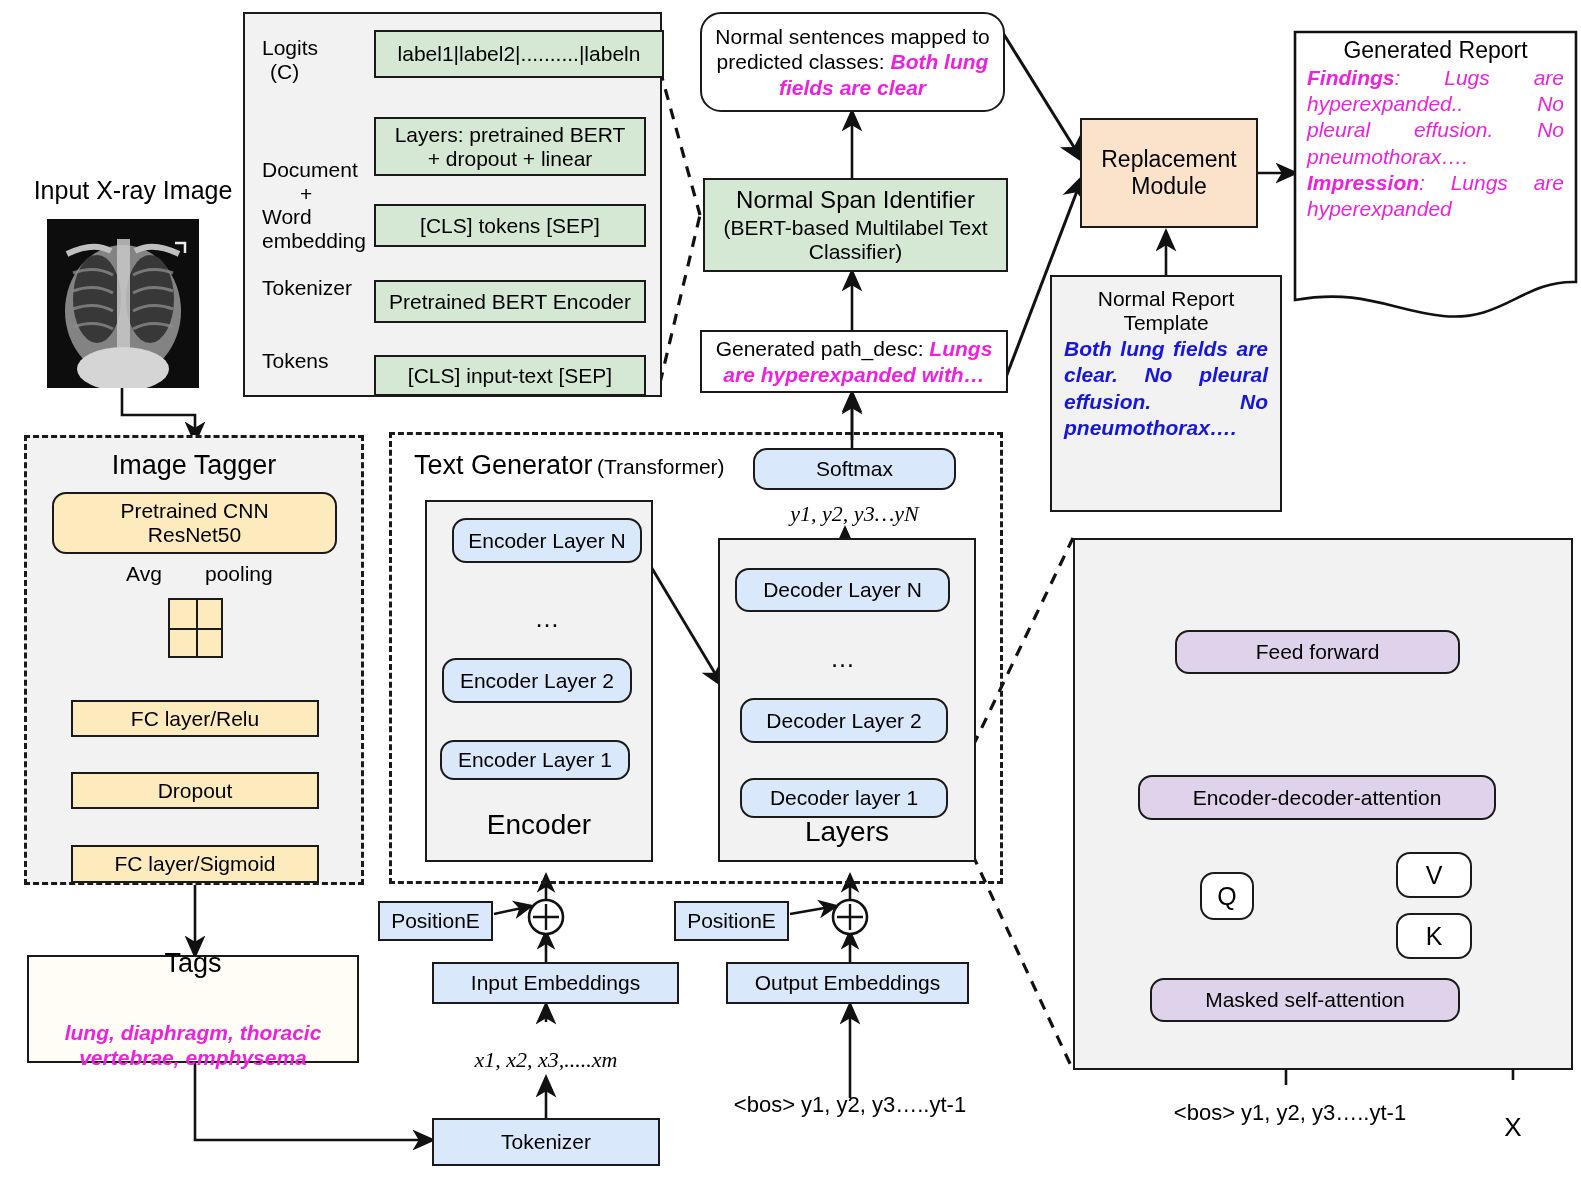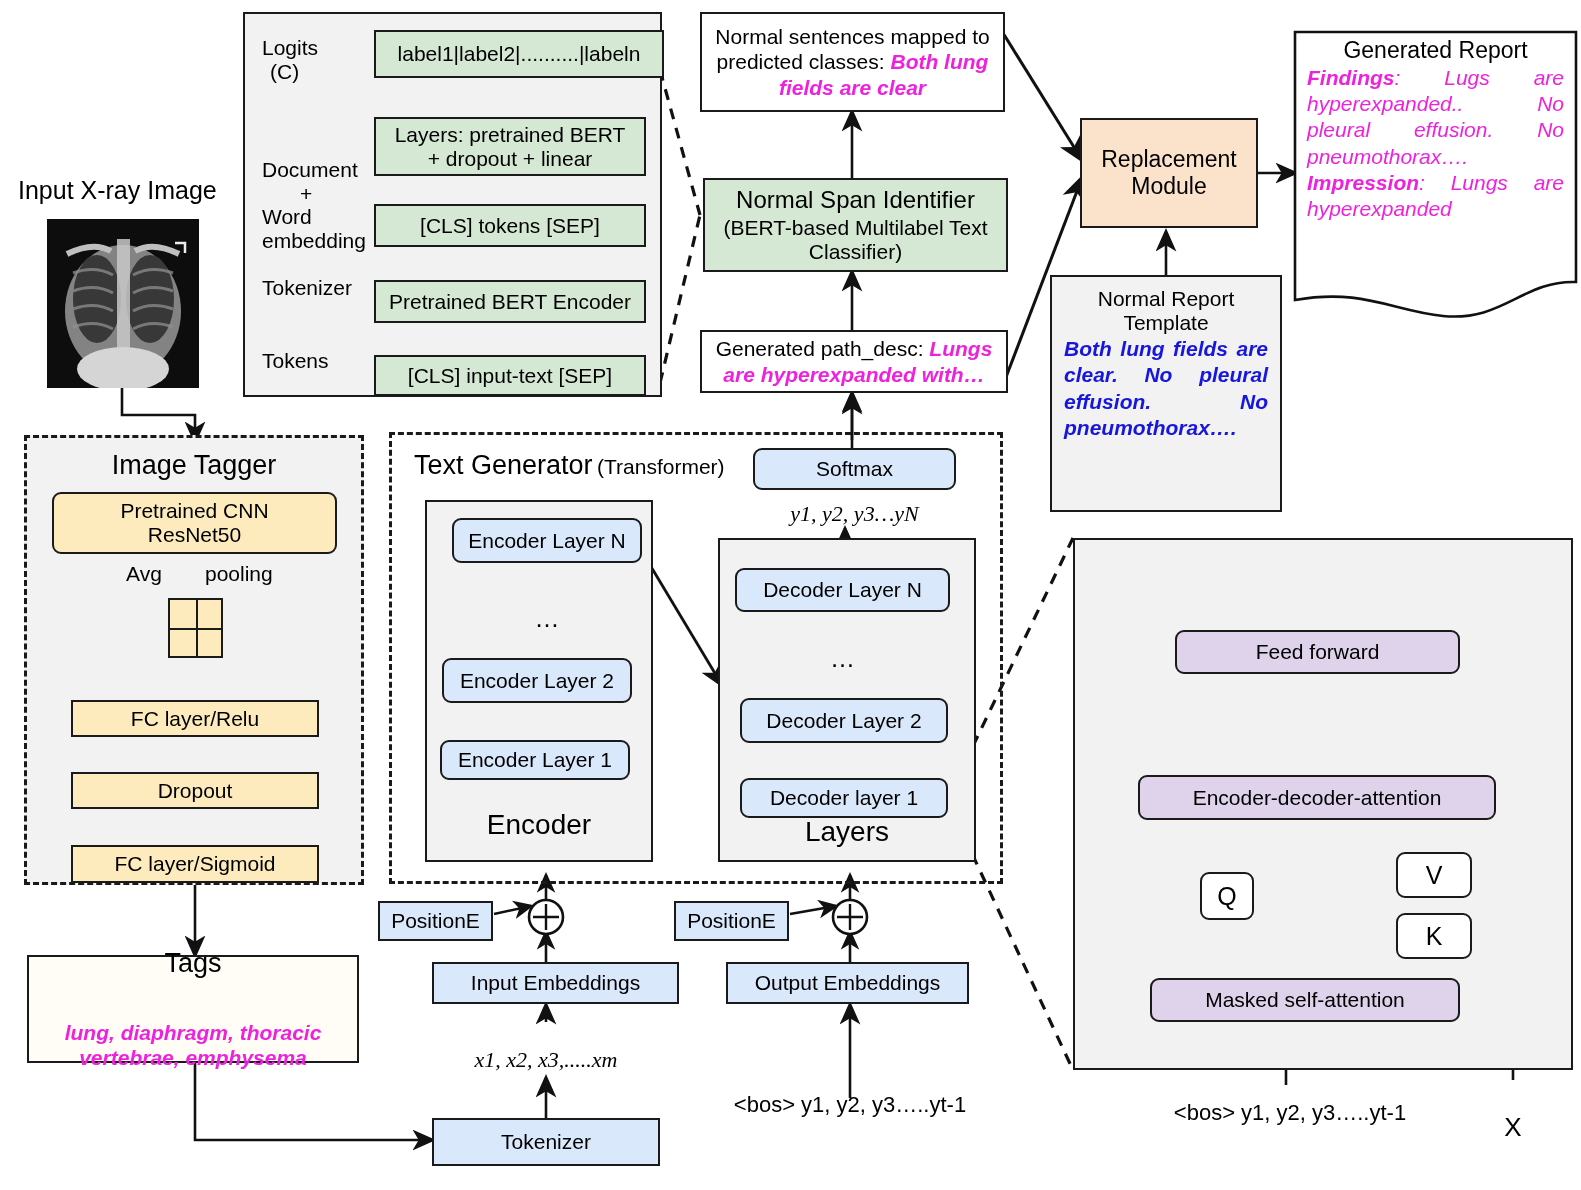--- a/index.html
+++ b/index.html
@@ -9,21 +9,21 @@
   .ctr{display:flex;align-items:center;justify-content:center;text-align:center;}
   .box{border:2px solid #1a1a1a;}
   .green{background:#d5e8d4;}
   .blue{background:#dae8fc;}
   .yellow{background:#fdebbd;}
   .purple{background:#ded3ea;}
   .orange{background:#fae3ca;}
   .greyp{background:#f2f2f2;}
   .white{background:#ffffff;}
   .cream{background:#fffdf5;gap:40px;}
-  .rnd{border-radius:9px;}
+  .rnd{border-radius:14px;}
   .dashpanel{border:3px dashed #1a1a1a;background:#f2f2f2;}
   .lbl{font-size:21px;line-height:1.12;}
   .mag{color:#ee22dd;font-style:italic;font-weight:bold;}
   .blu{color:#1616dd;font-style:italic;font-weight:bold;}
   .ser{font-family:"Liberation Serif",serif;font-style:italic;font-size:22px;}
   svg.ov{position:absolute;left:0;top:0;width:1581px;height:1190px;pointer-events:none;}
   .xray{background:#0a0a0a;position:relative;overflow:hidden;}
 </style>
 </head>
 <body>
@@ -133,21 +133,21 @@
     <g stroke="#111" stroke-width="2.4">
       <path d="M533,917 H559 M546,904 V930"></path>
       <path d="M837,917 H863 M850,904 V930"></path>
       <path d="M1305,589 H1331 M1318,576 V602"></path>
       <path d="M1305,722 H1331 M1318,709 V735"></path>
     </g>
 
     <path d="M1295,280 L1295,1000" stroke="none" fill="none"></path>
   </svg>
 
-  <div class="abs lbl" style="left:18px;top:176px;width:230px;font-size:25px;">Input X-ray Image</div>
+  <div class="abs lbl" style="left:18px;top:176px;width:230px;font-size:25px;text-align:center;">Input X-ray Image</div>
   <div class="abs xray" style="left:47px;top:219px;width:152px;height:169px;">
     <svg width="152" height="169" viewBox="0 0 152 169">
       <rect width="152" height="169" fill="#0d0d0d"></rect>
       <g opacity="0.92">
         <ellipse cx="76" cy="92" rx="58" ry="66" fill="#8e8e8e"></ellipse>
         <ellipse cx="50" cy="80" rx="24" ry="44" fill="#3c3c3c"></ellipse>
         <ellipse cx="103" cy="80" rx="24" ry="44" fill="#3c3c3c"></ellipse>
         <rect x="70" y="20" width="13" height="120" fill="#d8d8d8" opacity="0.85"></rect>
         <ellipse cx="76" cy="150" rx="46" ry="22" fill="#e6e6e6"></ellipse>
         <path d="M20,35 Q46,22 64,32" stroke="#cfcfcf" stroke-width="6" fill="none"></path>
@@ -176,21 +176,21 @@
   <div class="abs lbl" style="left:262px;top:229px;">embedding</div>
   <div class="abs lbl" style="left:262px;top:276px;">Tokenizer</div>
   <div class="abs lbl" style="left:262px;top:349px;">Tokens</div>
 
   <div class="abs box green ctr lbl" style="left:374px;top:30px;width:290px;height:48px;">label1|label2|..........|labeln</div>
   <div class="abs box green ctr lbl" style="left:374px;top:117px;width:272px;height:59px;padding:0 10px;">Layers: pretrained BERT + dropout + linear</div>
   <div class="abs box green ctr lbl" style="left:374px;top:204px;width:272px;height:43px;">[CLS]      tokens      [SEP]</div>
   <div class="abs box green ctr lbl" style="left:374px;top:355px;width:272px;height:41px;">[CLS]  input-text [SEP]</div>
   <div class="abs box green ctr lbl" style="left:374px;top:280px;width:272px;height:43px;">Pretrained BERT Encoder</div>
 
-  <div class="abs box white ctr" style="left:700px;top:12px;width:305px;height:100px;padding:0 12px;">
+  <div class="abs box white ctr" style="left:700px;top:12px;width:305px;height:100px;padding:0 12px;border-radius:21px;">
     <div class="lbl" style="line-height:1.2;">
       <span>Normal sentences mapped to predicted classes: </span><span class="mag">Both lung fields are clear</span>
     </div>
   </div>
 
   <div class="abs box green ctr" style="left:703px;top:178px;width:305px;height:94px;padding:0 8px;flex-direction:column;">
     <div style="font-size:24px;">Normal Span Identifier</div>
     <div class="lbl" style="margin-top:2px;line-height:1.15;">(BERT-based Multilabel Text Classifier)</div>
   </div>
 

